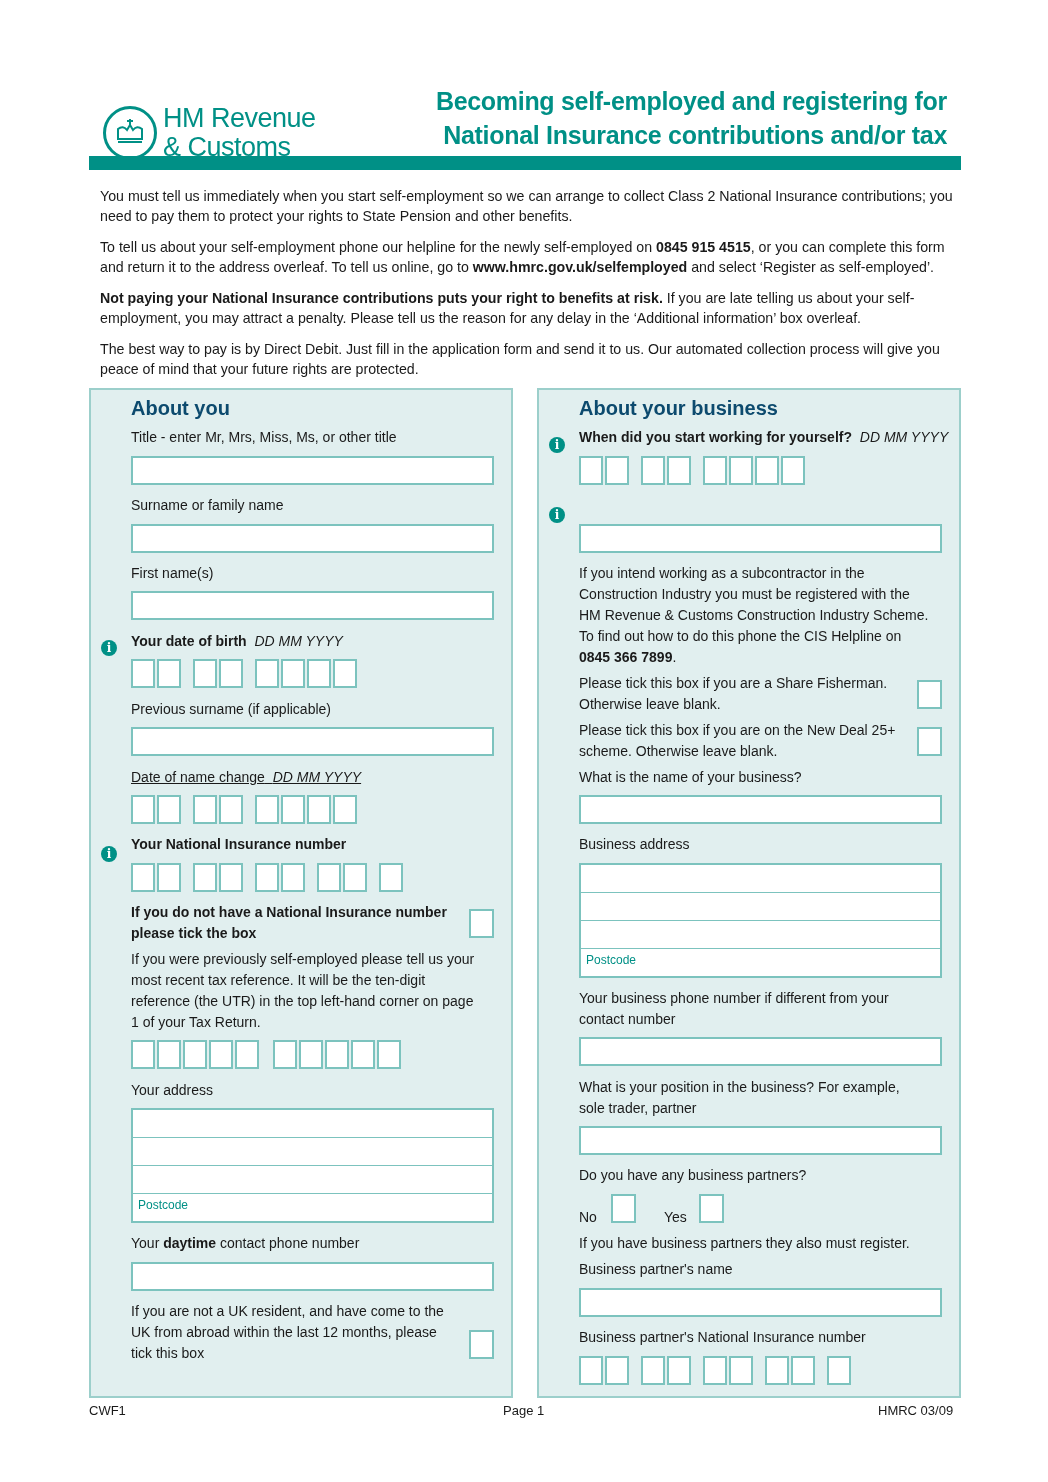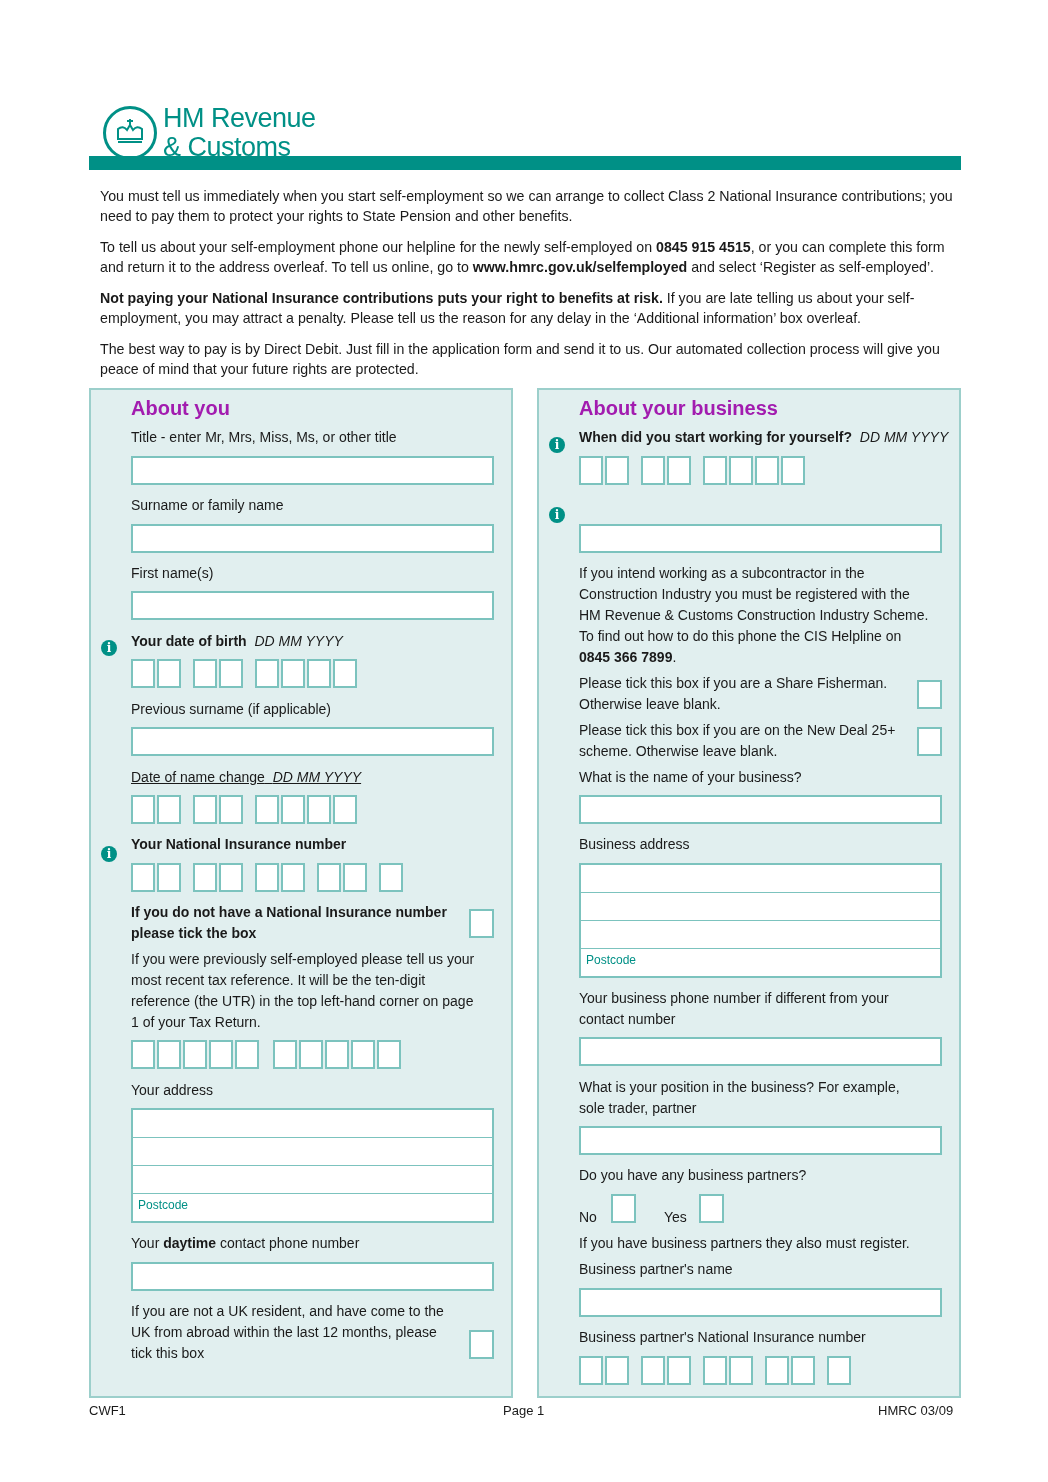--- a/index.html
+++ b/index.html
@@ -16,21 +16,21 @@
 
   
   .intro { left: 89px; top: 175px; width: 880px; font-size: 14.2px; line-height: 20px; }
   .intro p { margin: 11px; }
   .info-icon { display: inline-block; width: 16px; height: 16px; border-radius: 50%; background: #009086; color: #fff; font-size: 12px; font-weight: bold; text-align: center; line-height: 16px; font-family: "DejaVu Serif", serif; vertical-align: -2px; }
 
   
   .panel { background: #e1efef; border: 2px solid #9ccfcb; box-sizing: border-box; }
   .panel-left { left: 89px; top: 388px; width: 424px; height: 1010px; }
   .panel-right { left: 537px; top: 388px; width: 424px; height: 1010px; }
-  .ptitle { font-size: 20px; font-weight: bold; color: #a21caf; }
+  .ptitle { font-size: 20px; font-weight: bold; color: #0c4a6e; }
   .lbl { font-size: 14px; line-height: 21px; }
   .lbl b { font-weight: bold; }
   .lbl i { font-style: italic; }
   .field { background: #fff; border: 2px solid #7cc3be; box-sizing: border-box; height: 29px; }
   .addr { background: #fff; border: 2px solid #7cc3be; box-sizing: border-box; }
   .addr .row { height: 28px; border-bottom: 1.5px solid #7cc3be; box-sizing: border-box; }
   .addr .row:last-child { border-bottom: none; }
   .postcode { font-size: 12px; color: #009086; padding: 4px 0 0 5px; }
   .boxes { display: flex; }
   .box { width: 24px; height: 29px; background: #fff; border: 2px solid #7cc3be; box-sizing: border-box; margin-right: 2px; }
@@ -52,20 +52,22 @@
         <line x1="13" y1="4" x2="19" y2="4"></line>
       </g>
     </svg>
   </div>
   <div class="logo-text">
     <div>HM Revenue</div>
     <div>&amp; Customs</div>
   </div>
 </div>
 <div class="abs title">
+  <div>Becoming self-employed and registering for</div>
+  <div>National Insurance contributions and/or tax</div>
 </div>
 <div class="abs bar"></div>
 
 <div class="abs intro">
   <p>You must tell us immediately when you start self-employment so we can arrange to collect Class 2 National Insurance contributions; you need to pay them to protect your rights to State Pension and other benefits.</p>
   <p><span>To tell us about your self-employment phone our helpline for the newly self-employed on </span><b>0845 915 4515</b><span>, or you can complete this form and return it to the address overleaf. To tell us online, go to </span><b>www.hmrc.gov.uk/selfemployed</b><span> and select ‘Register as self-employed’.</span></p>
   <p><b>Not paying your National Insurance contributions puts your right to benefits at risk.</b><span> If you are late telling us about your self-employment, you may attract a penalty. Please tell us the reason for any delay in the ‘Additional information’ box overleaf.</span></p>
   <p>The best way to pay is by Direct Debit. Just fill in the application form and send it to us. Our automated collection process will give you peace of mind that your future rights are protected.</p>
 </div>
 

